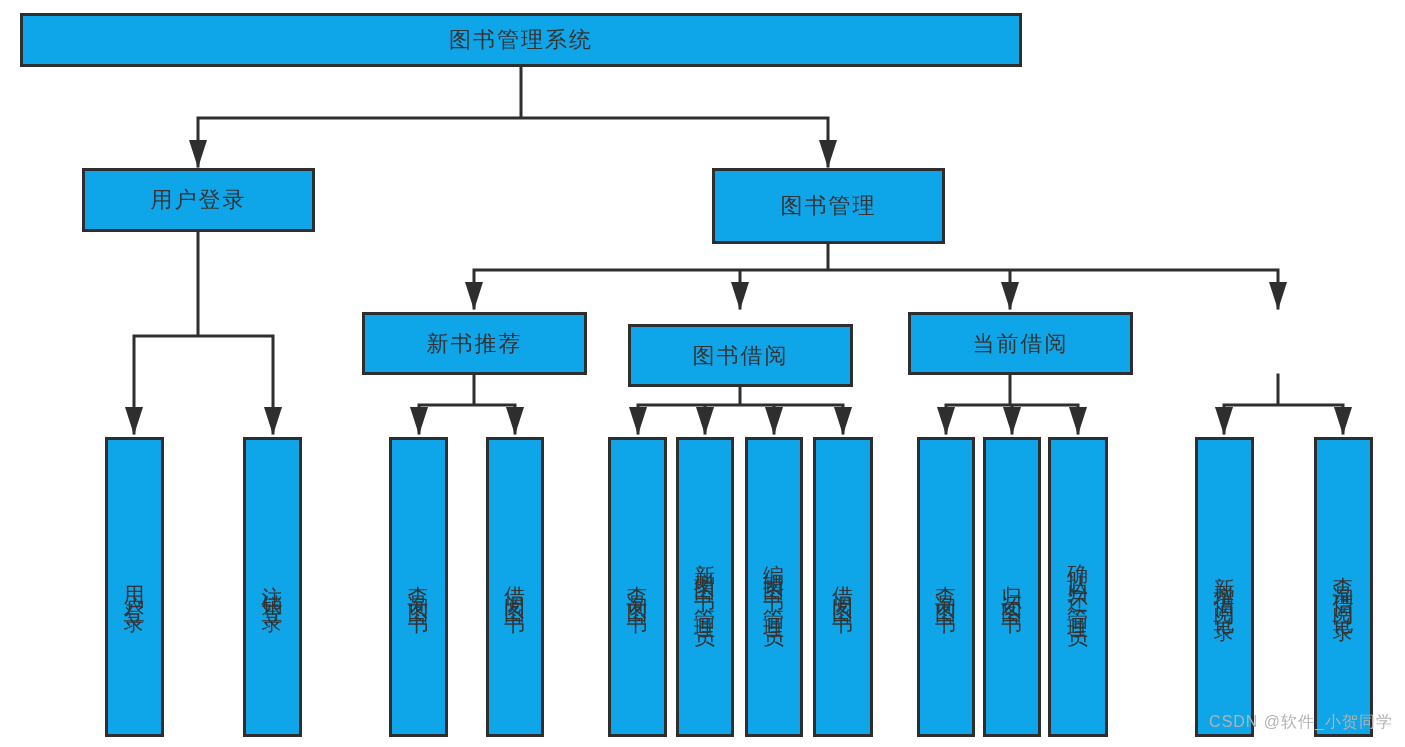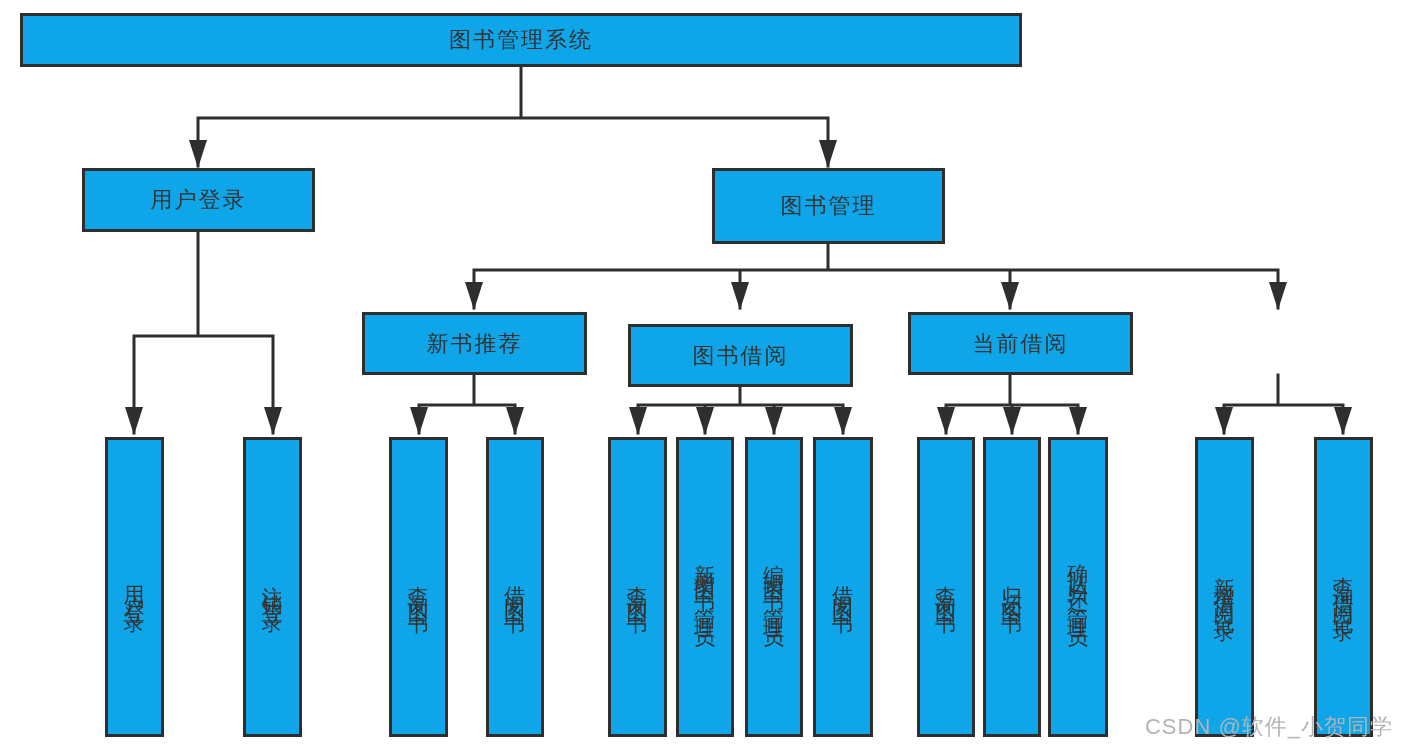--- a/index.html
+++ b/index.html
@@ -24,21 +24,21 @@
   .v-label{
     writing-mode:vertical-rl;
     text-orientation:mixed;
     font-size:21px;letter-spacing:9px;font-weight:500;
     line-height:1;
   }
   .watermark{
     position:absolute;
     top:712px;right:12px;
     color:#b3b3b3;
-    font-size:22px;letter-spacing:1px;
+    font-size:16px;letter-spacing:1px;
     z-index:5;
     white-space:nowrap;
   }
 </style>
 </head>
 <body>
 
 <div id="stage">
 
   <svg id="connectors" width="1405" height="747" viewBox="0 0 1405 747">

